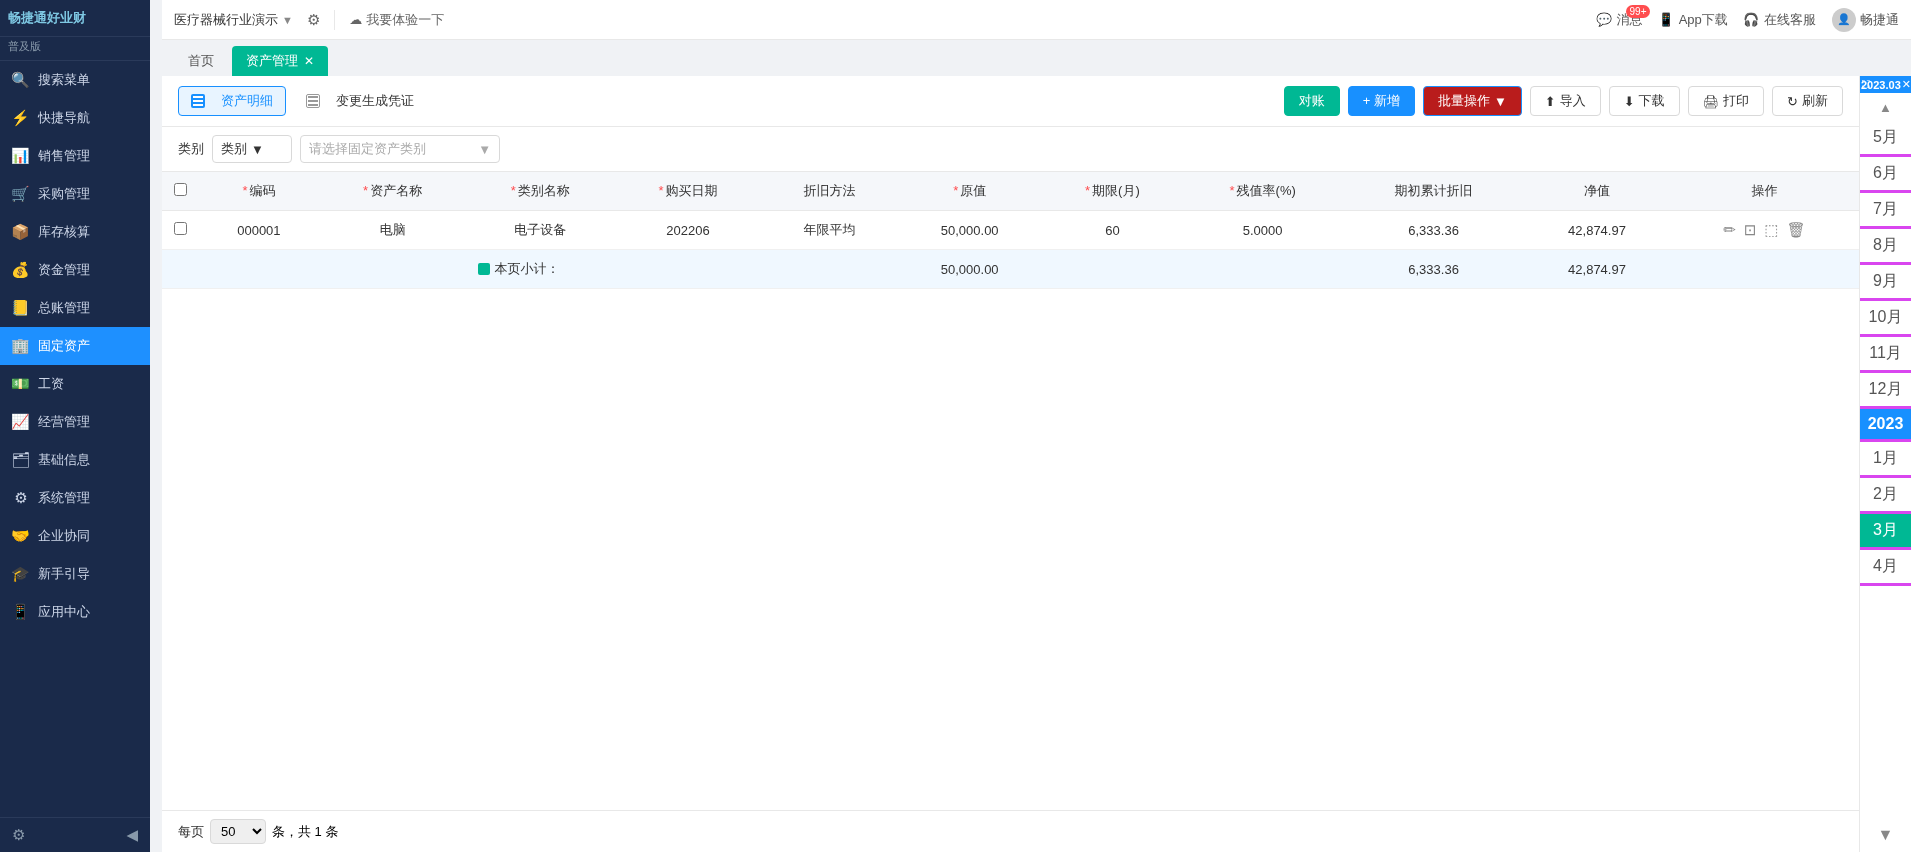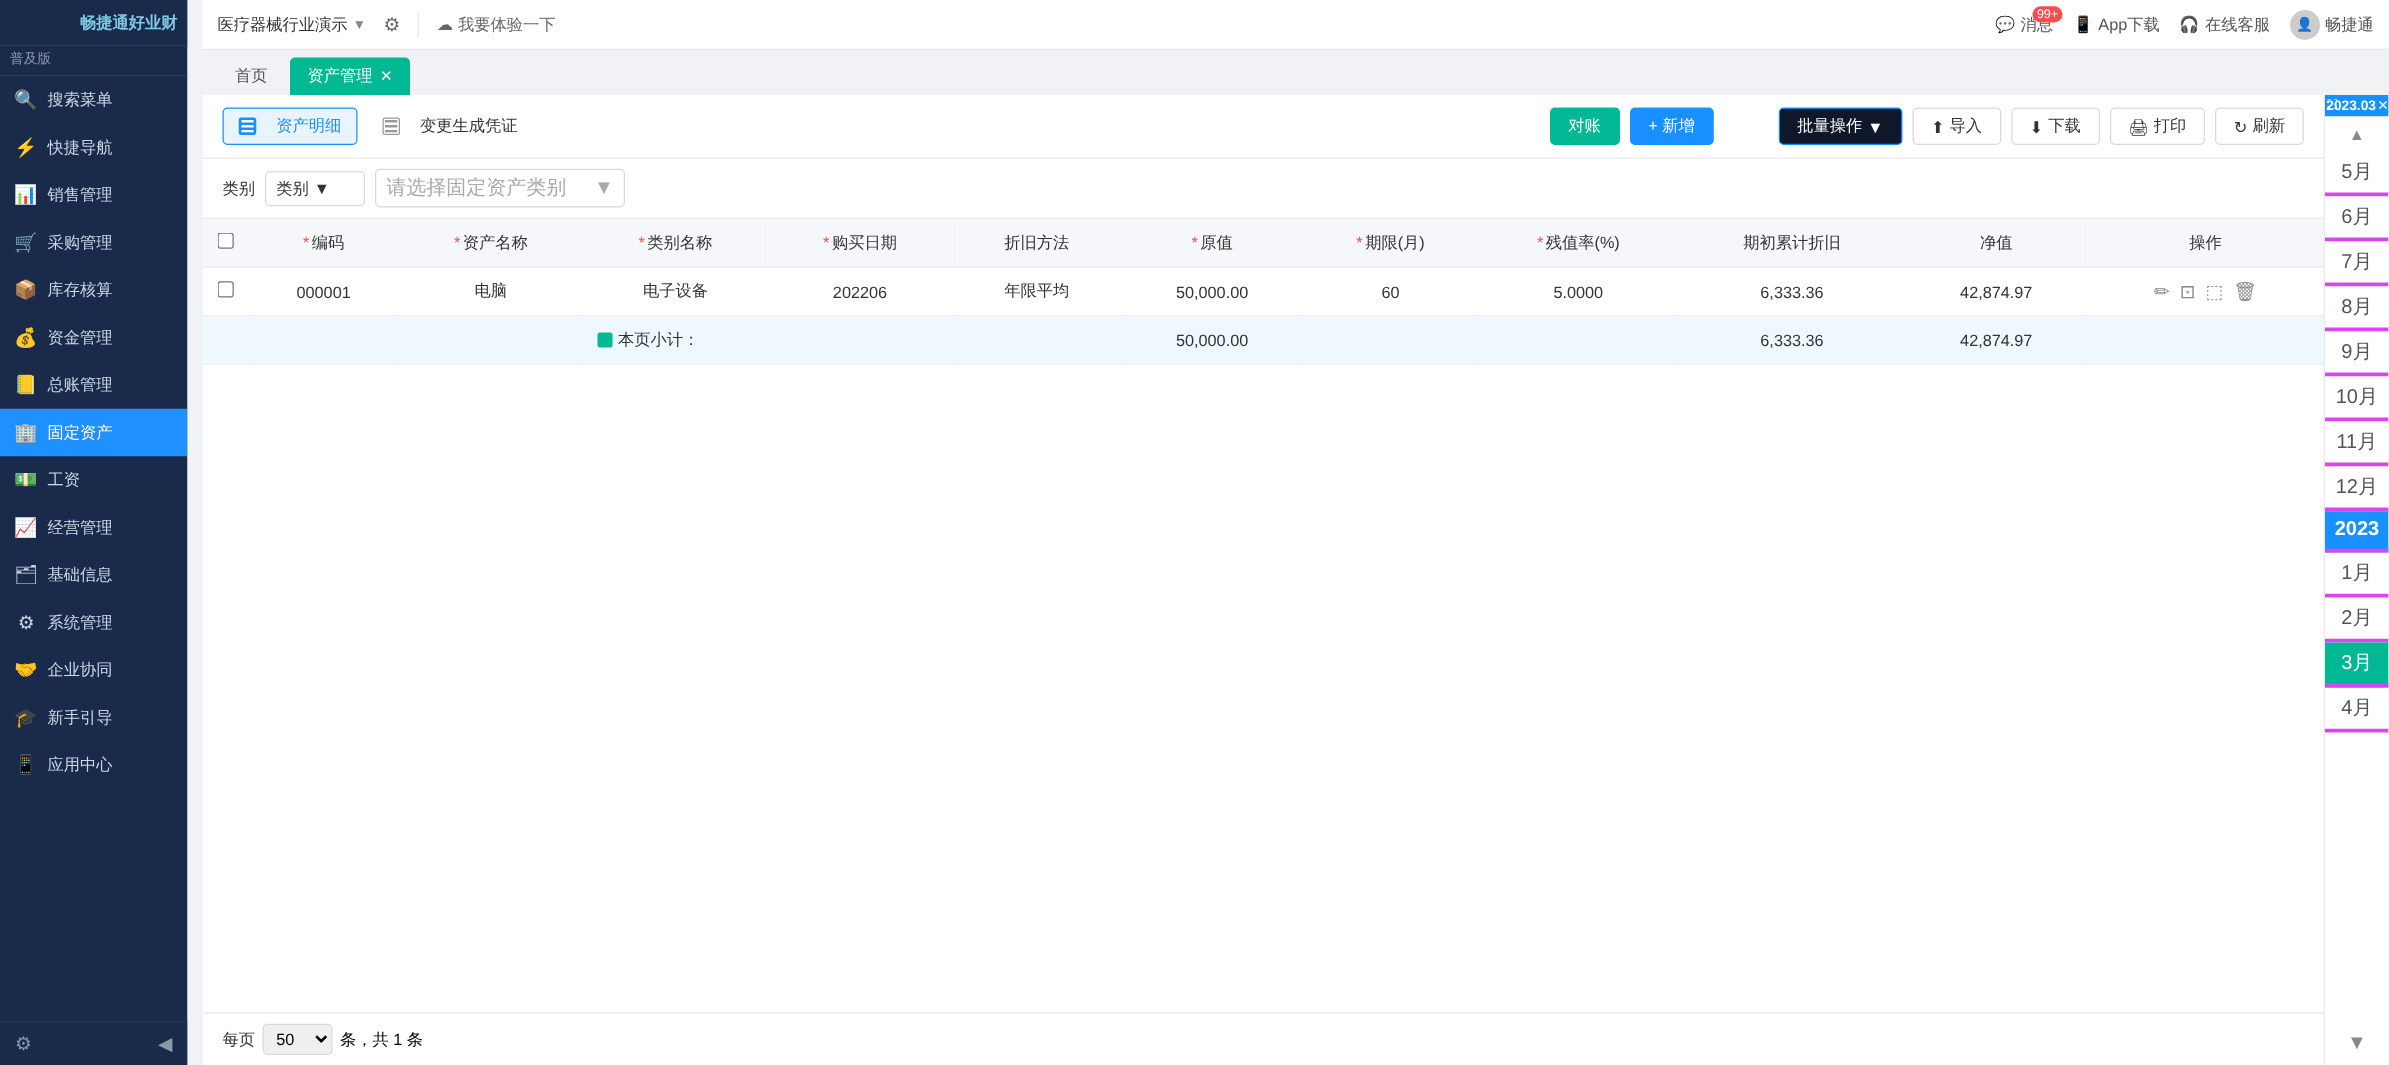--- a/index.html
+++ b/index.html
@@ -15,21 +15,20 @@
       height: 100%;
       flex-shrink: 0;
     }
     .sidebar-header {
       background: #1a2a4a;
       padding: 10px 8px;
       border-bottom: 1px solid #2a3a5a;
       display: flex;
       align-items: center;
       gap: 6px;
-      justify-content: flex-end;
     }
     .sidebar-logo-text {
       color: #7ec8e3;
       font-size: 13px;
       font-weight: bold;
       line-height: 1.2;
     }
     .sidebar-edition {
       color: #8899aa;
       font-size: 11px;
@@ -254,27 +253,26 @@
       background: #1890ff;
       border-color: #1890ff;
       color: #fff;
     }
     .btn-teal {
       background: #00b894;
       border-color: #00b894;
       color: #fff;
     }
     .btn-batch {
-      background: #0f172a;
+      background: #b91c1c;
       border-color: #1890ff;
       color: #fff;
       display: flex;
       align-items: center;
       gap: 4px;
-      margin-left: 44px;
     }
 
     
     .filter-row {
       display: flex;
       align-items: center;
       padding: 8px 16px;
       gap: 8px;
       border-bottom: 1px solid #e8e8e8;
       flex-shrink: 0;
@@ -293,21 +291,21 @@
       min-width: 80px;
     }
     .filter-input-select {
       display: flex;
       align-items: center;
       border: 1px solid #d9d9d9;
       border-radius: 4px;
       padding: 4px 8px;
       gap: 4px;
       cursor: pointer;
-      font-size: 16px;
+      font-size: 13px;
       color: #aaa;
       min-width: 200px;
     }
 
     
     .table-wrapper {
       flex: 1;
       overflow: auto;
     }
     .table-wrapper::-webkit-scrollbar { height: 8px; }

